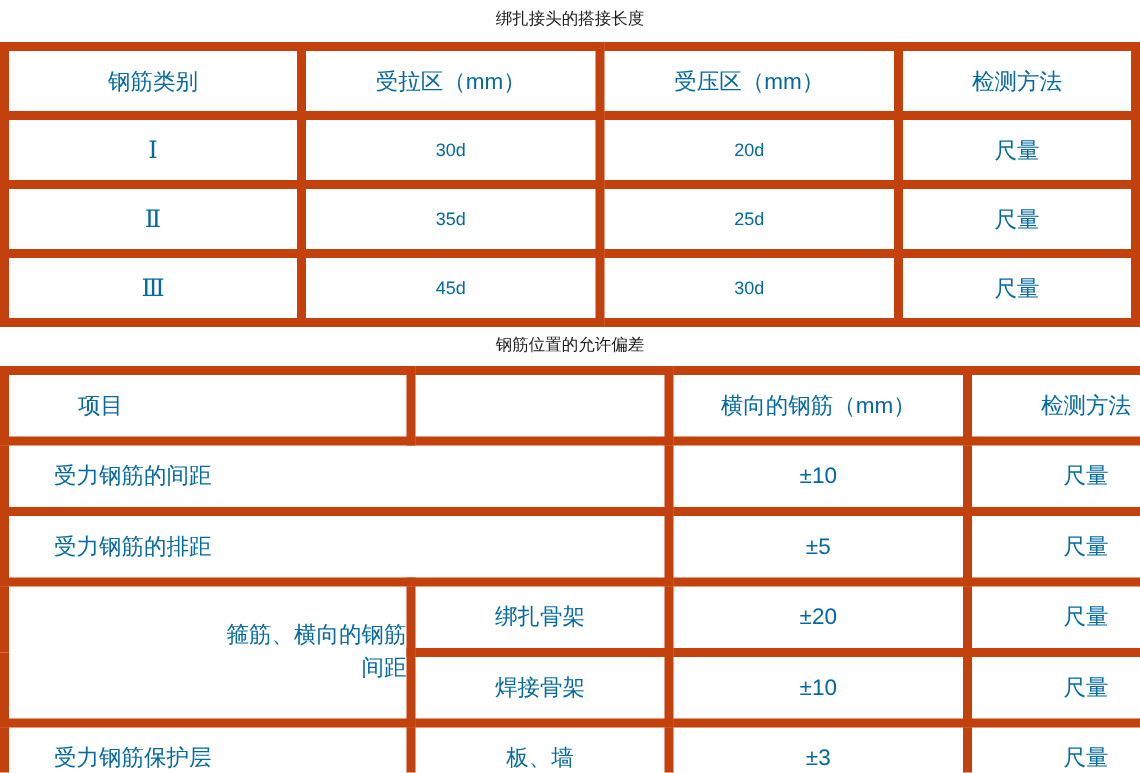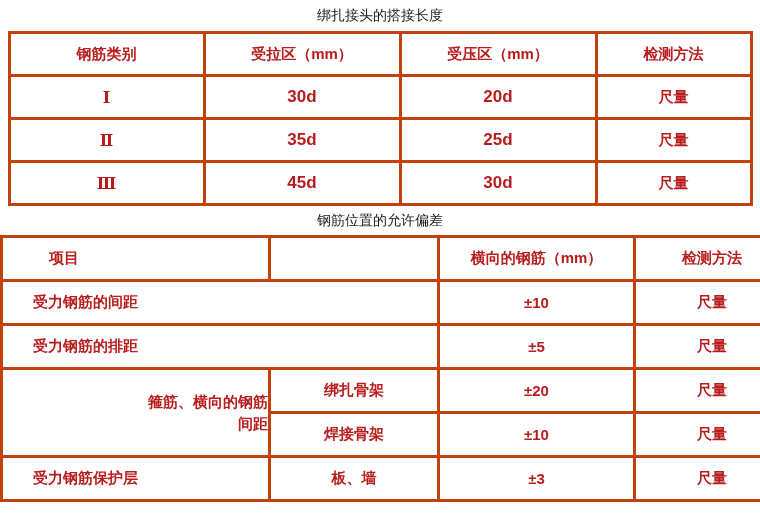--- a/index.html
+++ b/index.html
@@ -15,63 +15,62 @@
     overflow: hidden;
   }
   .page {
     width: 760px;
     height: 515px;
     position: relative;
     box-sizing: border-box;
   }
   .caption {
     text-align: center;
-    font-size: 14px;
+    font-size: 11px;
     font-family: "Liberation Sans", "DejaVu Sans", sans-serif;
     color: #1a1a1a;
     line-height: 1;
   }
   .caption-1 {
     padding-top: 8px;
     padding-bottom: 9px;
   }
   .caption-2 {
     padding-top: 7px;
     padding-bottom: 8px;
     text-align: center;
   }
   table.grid {
     border-collapse: collapse;
     width: 730px;
     margin: 0 auto;
     table-layout: fixed;
   }
   table.grid td {
-    border: 3px solid #c2410c;
+    border: 6px solid #c2410c;
     text-align: center;
     vertical-align: middle;
     font-size: 15px;
     font-family: "Liberation Sans", "DejaVu Sans", sans-serif;
-    color: #b91c1c;
+    color: #0369a1;
     padding: 0;
-    font-weight: bold;
   }
   
   #table-lap td { height: 40px; }
   #table-lap .c0 { width: 192px; }
   #table-lap .c1 { width: 193px; }
   #table-lap .c2 { width: 193px; }
   #table-lap .c3 { width: 152px; }
   #table-lap .roman {
     font-family: "Liberation Serif", "DejaVu Serif", serif;
     font-size: 16px;
   }
   #table-lap .val {
     font-family: "Liberation Sans", "DejaVu Sans", sans-serif;
-    font-size: 17px;
+    font-size: 12px;
   }
   
   #table-dev td { height: 41px; }
   #table-dev .d0 { width: 219px; }
   #table-dev .d1 { width: 166px; }
   #table-dev .d2 { width: 193px; }
   #table-dev .d3 { width: 152px; }
   #table-dev .lead-left {
     text-align: left;
     padding-left: 46px;

